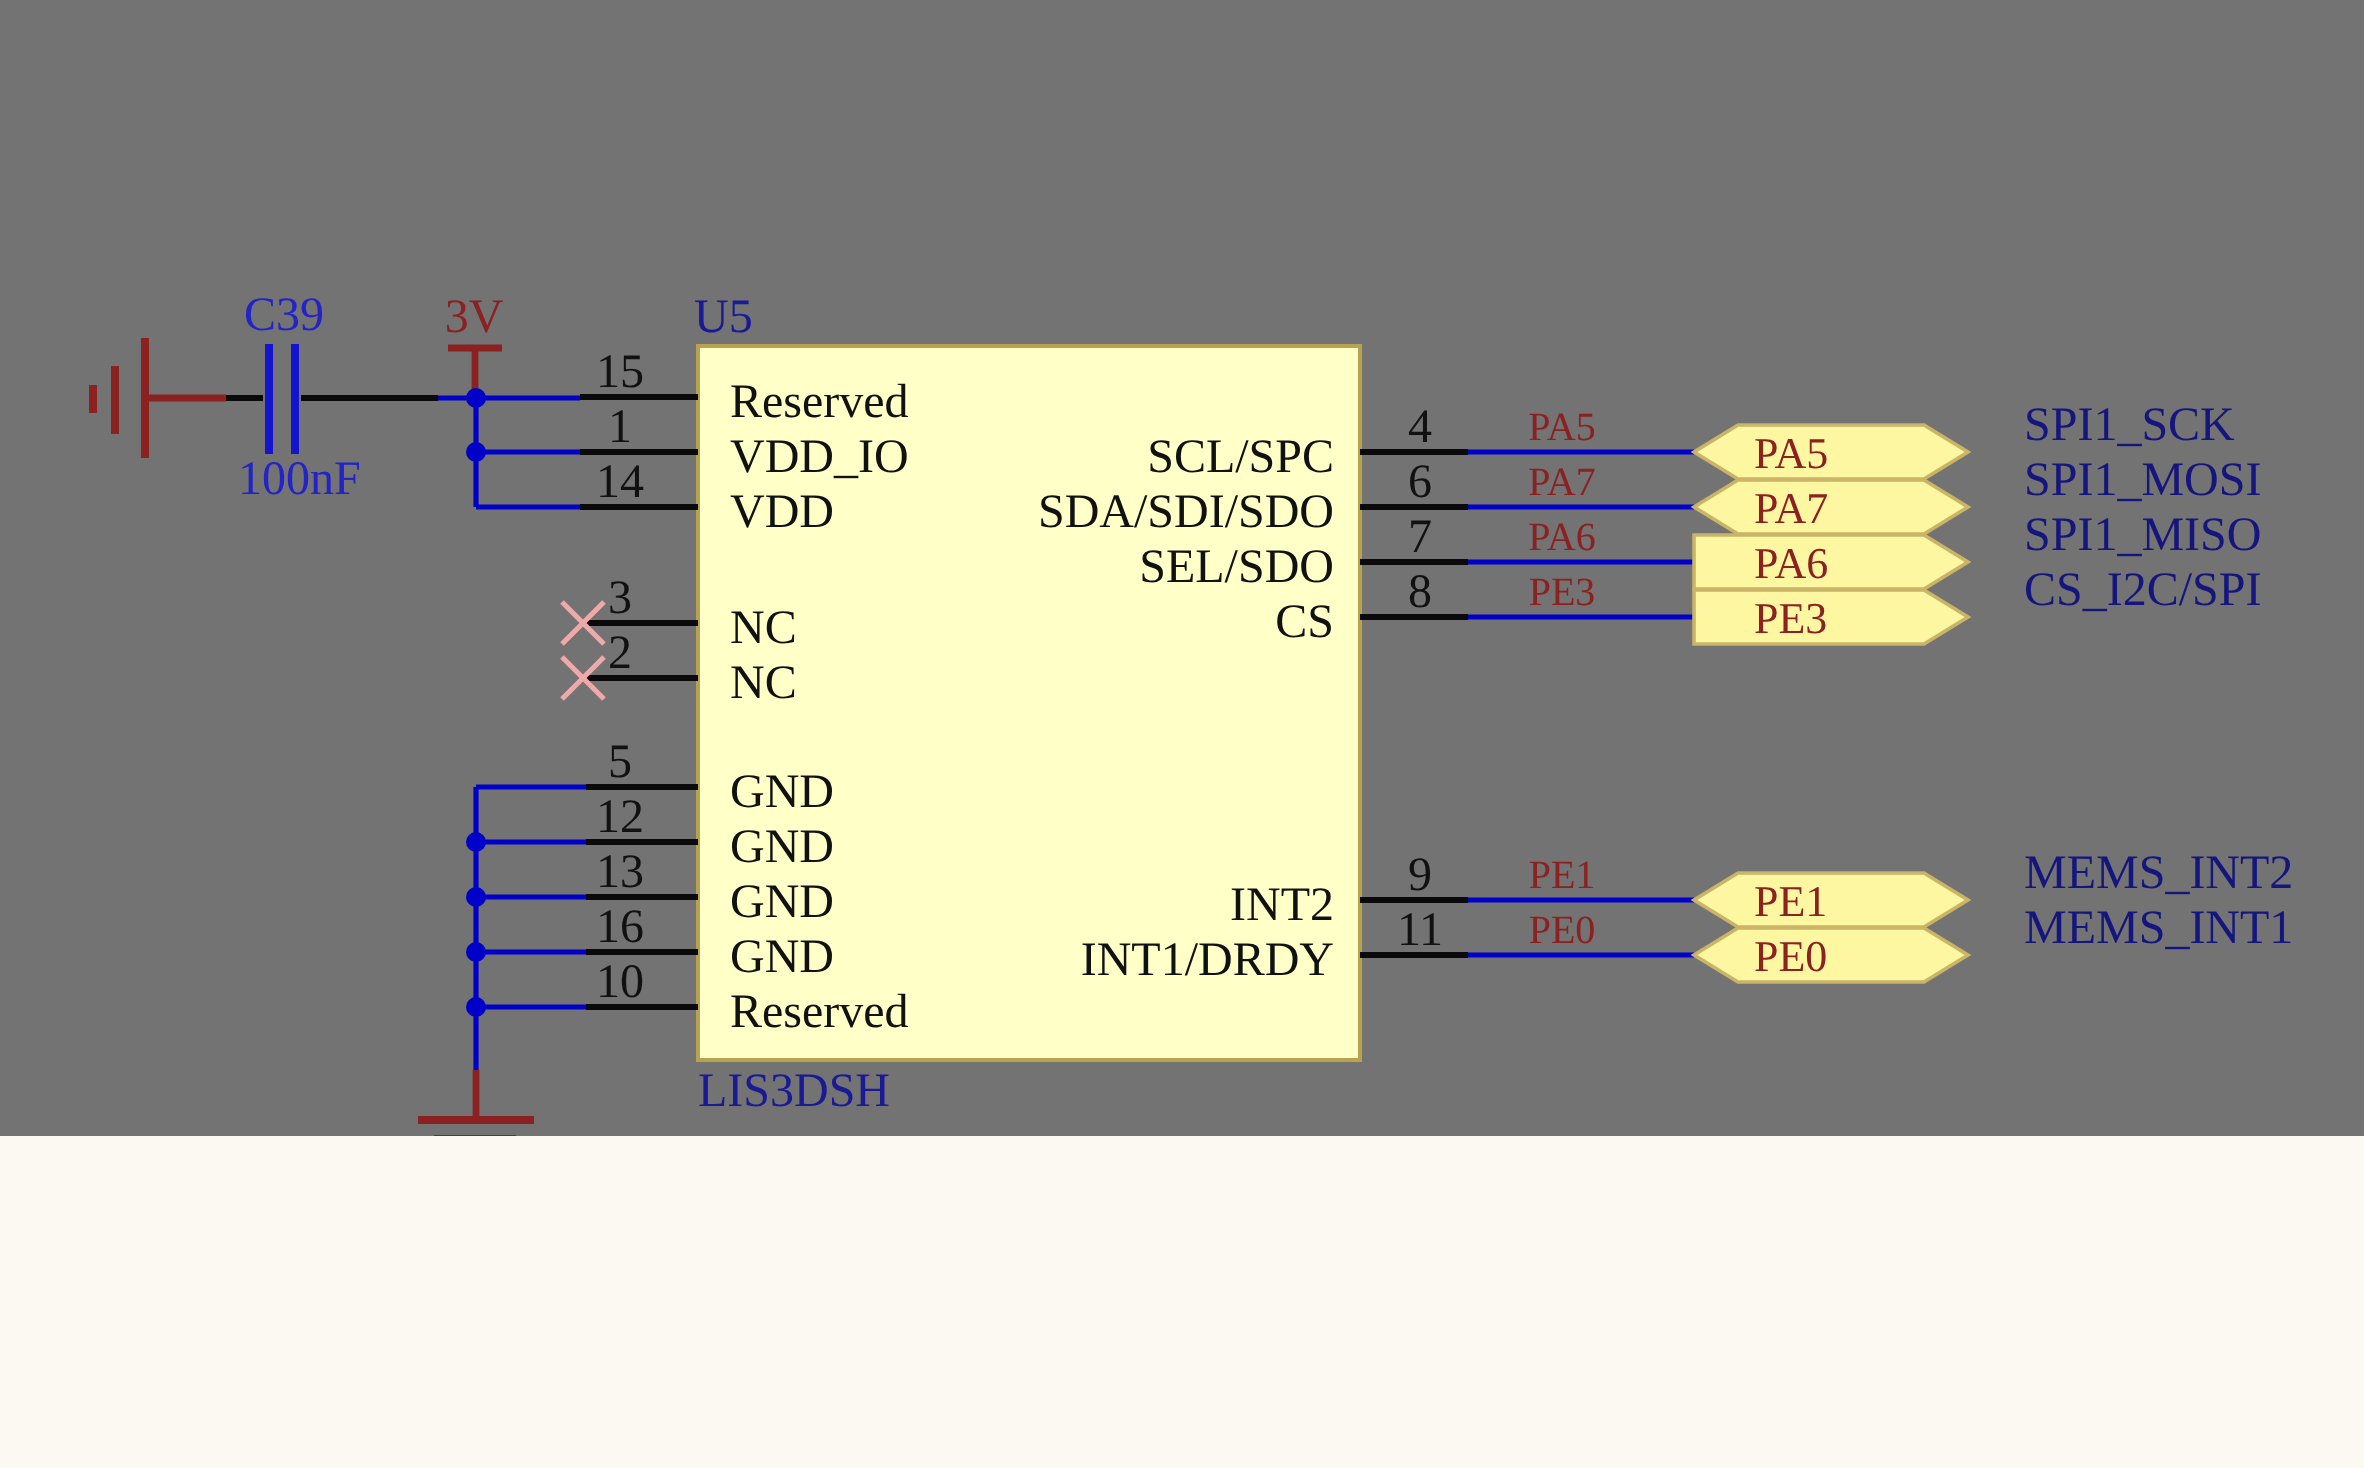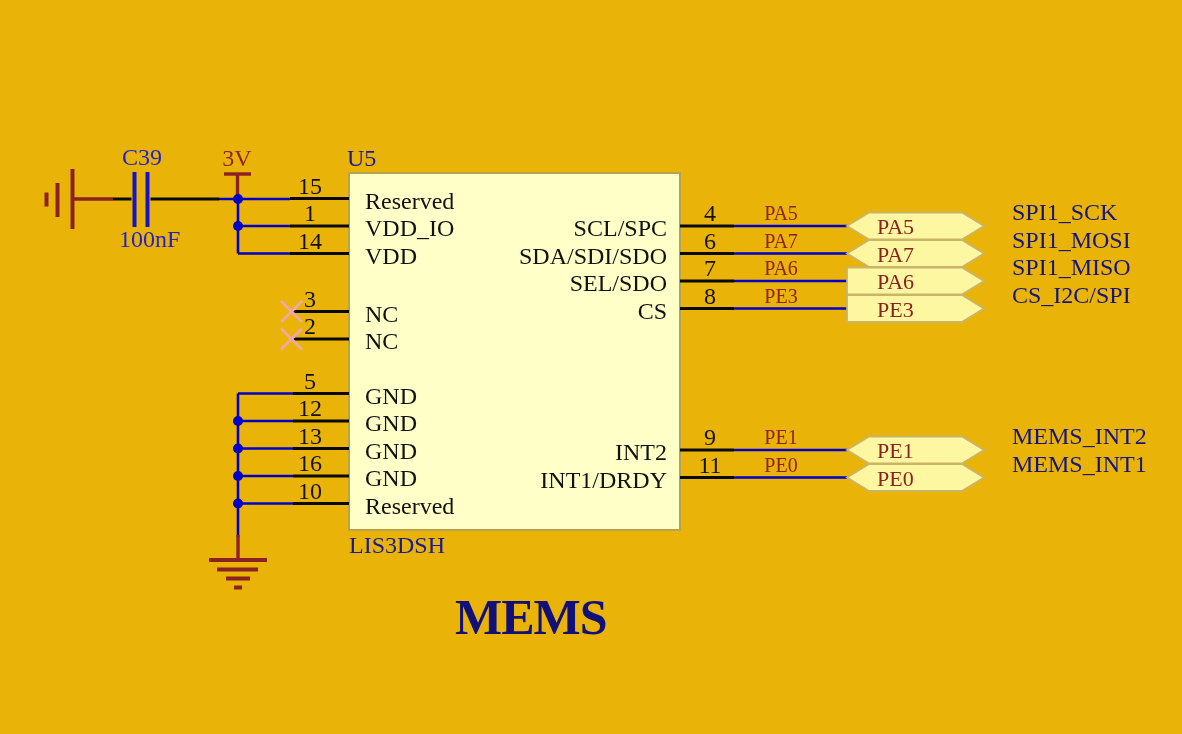--- a/index.html
+++ b/index.html
@@ -1,16 +1,16 @@
 <!DOCTYPE html>
 <html><head>
 <meta charset="utf-8">
 <style>
   html,body{margin:0;padding:0;background:#FBF9F1;}
-  .sheet{position:relative;width:1182px;height:734px;background:#eab308;overflow:hidden;}
+  .sheet{position:relative;width:1182px;height:568px;background:#737373;overflow:hidden;}
   svg{display:block;}
   text{font-family:"Liberation Serif","DejaVu Serif",serif;}
   .wire{stroke:#0000C8;stroke-width:2.6;fill:none;stroke-linecap:butt;}
   .pin{stroke:#0A0A0A;stroke-width:3;fill:none;stroke-linecap:butt;}
   .sym{stroke:#8B2121;stroke-width:3.4;fill:none;stroke-linecap:butt;}
   .symthick{stroke:#8B2121;stroke-width:4;fill:none;}
   .plate{stroke:#1414D0;stroke-width:4;fill:none;}
   .junction{fill:#0000C8;stroke:none;}
   .ic-body{fill:#FFFFC8;stroke:#B7A24F;stroke-width:2;}
   .flag{fill:#FCF7A0;stroke:#C9B468;stroke-width:1.8;}

